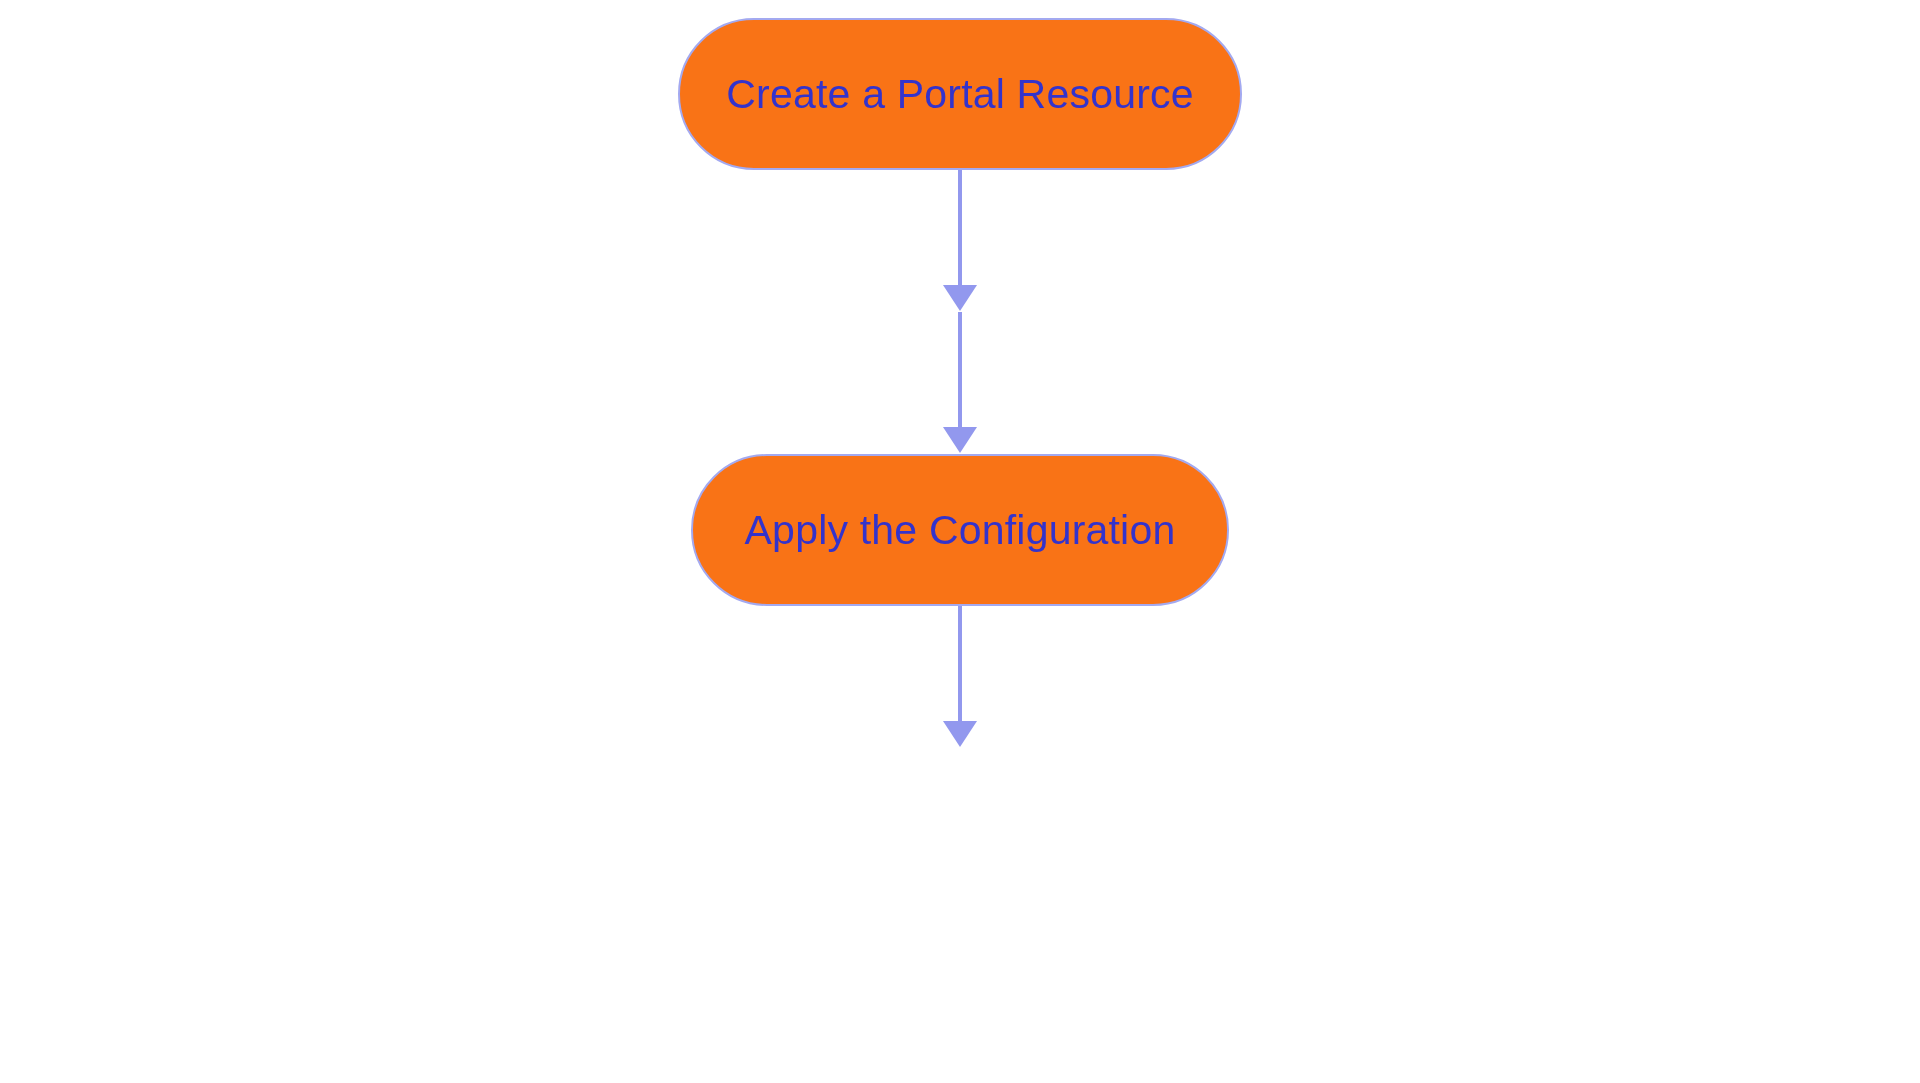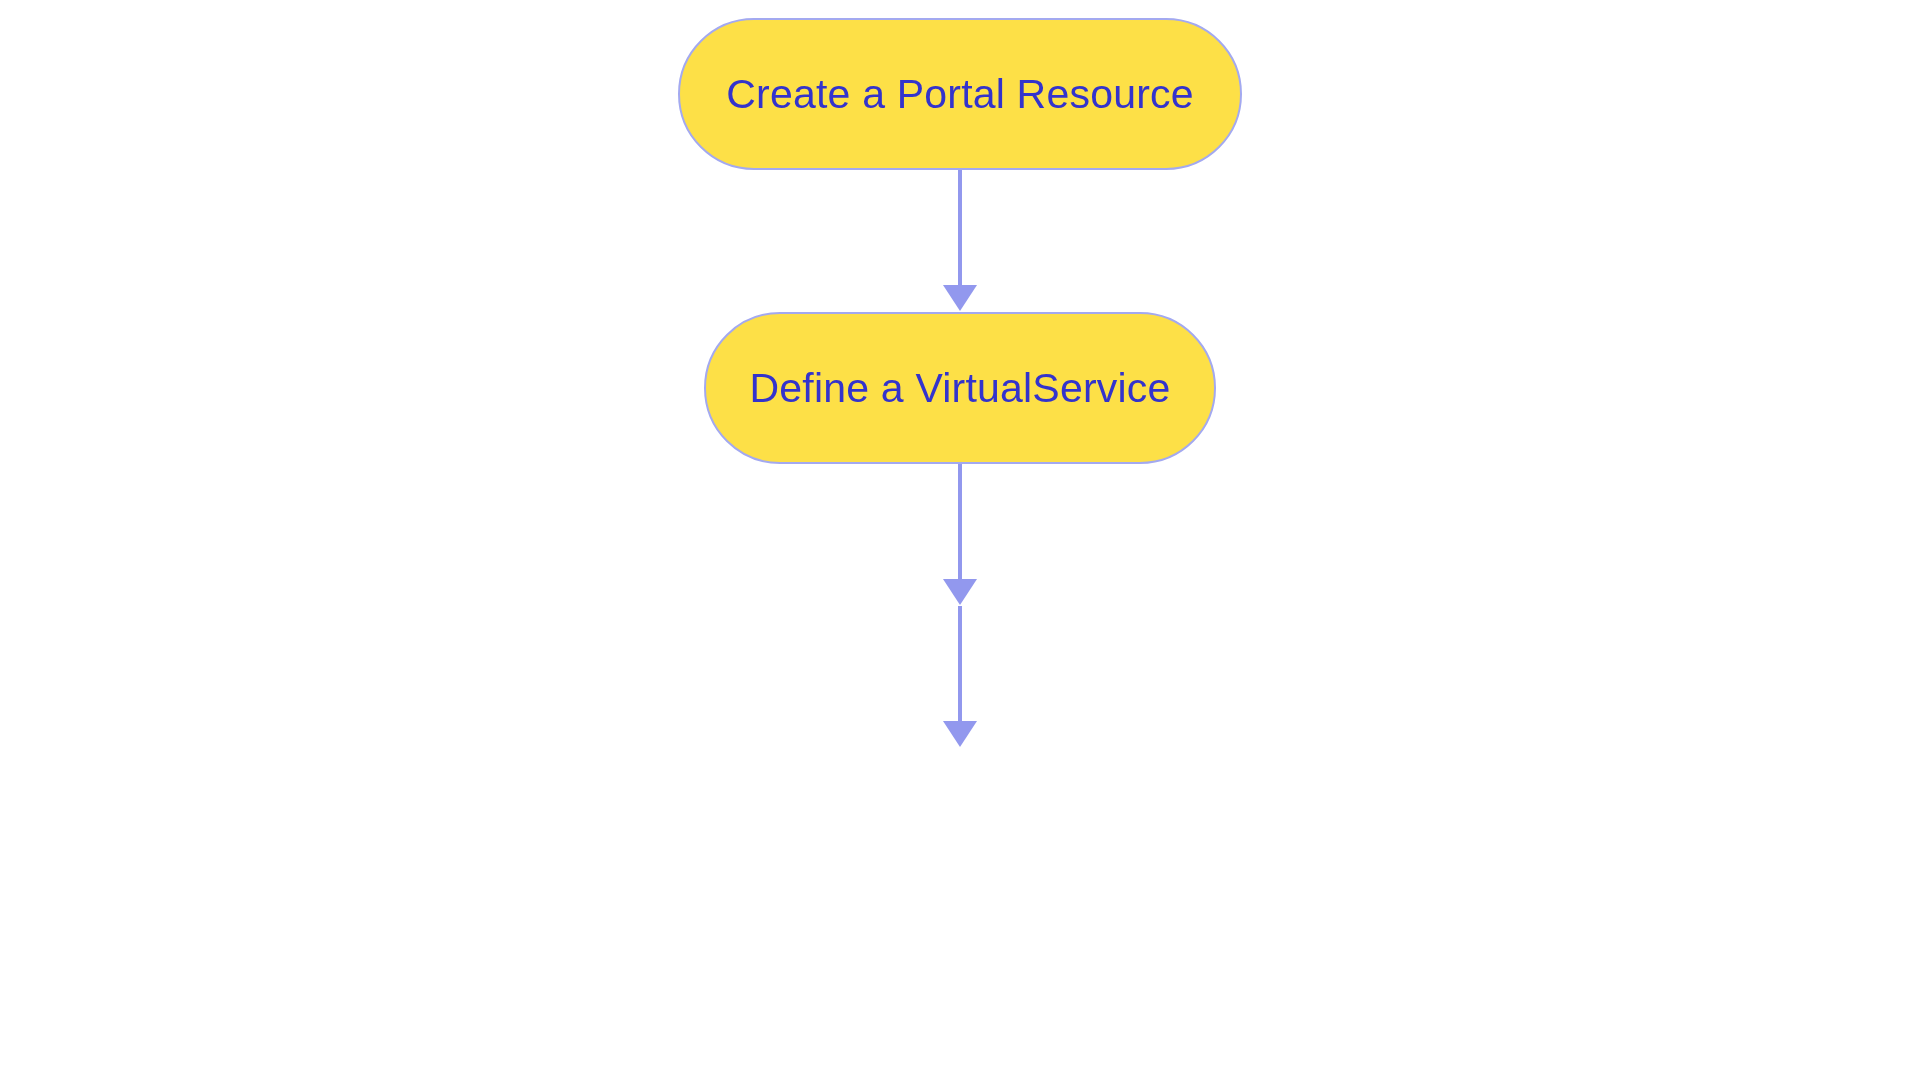--- a/index.html
+++ b/index.html
@@ -29,21 +29,21 @@
     flex-direction: column;
     align-items: center;
   }
   .node {
     position: relative;
     box-sizing: border-box;
     height: 152px;
     display: flex;
     align-items: center;
     justify-content: center;
-    background: #fde047;
+    background: #f97316;
     border: 2px solid #a3a9f0;
     border-radius: 76px;
     white-space: nowrap;
   }
   .node-label {
     font-family: "Liberation Sans", sans-serif;
     font-size: 41px;
     font-weight: 400;
     letter-spacing: 0.2px;
     color: #3333cc;
@@ -86,29 +86,29 @@
 
     <div class="node node-1">
       <span class="node-label">Create a Portal Resource</span>
     </div>
 
     <div class="connector">
       <div class="line"></div>
       <div class="head"></div>
     </div>
 
-    <div class="node node-2">
-      <span class="node-label">Define a VirtualService</span>
-    </div>
 
     <div class="connector">
       <div class="line"></div>
       <div class="head"></div>
     </div>
 
+    <div class="node node-3">
+      <span class="node-label">Apply the Configuration</span>
+    </div>
 
     <div class="connector">
       <div class="line"></div>
       <div class="head"></div>
     </div>
 
 
   </div>
 </div>
 

